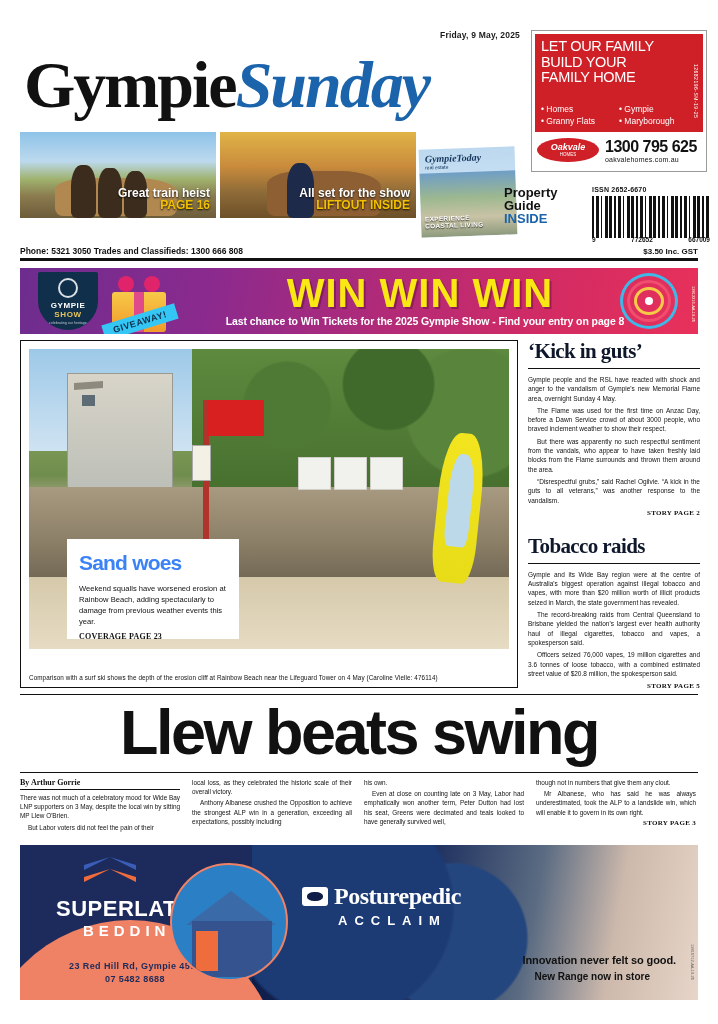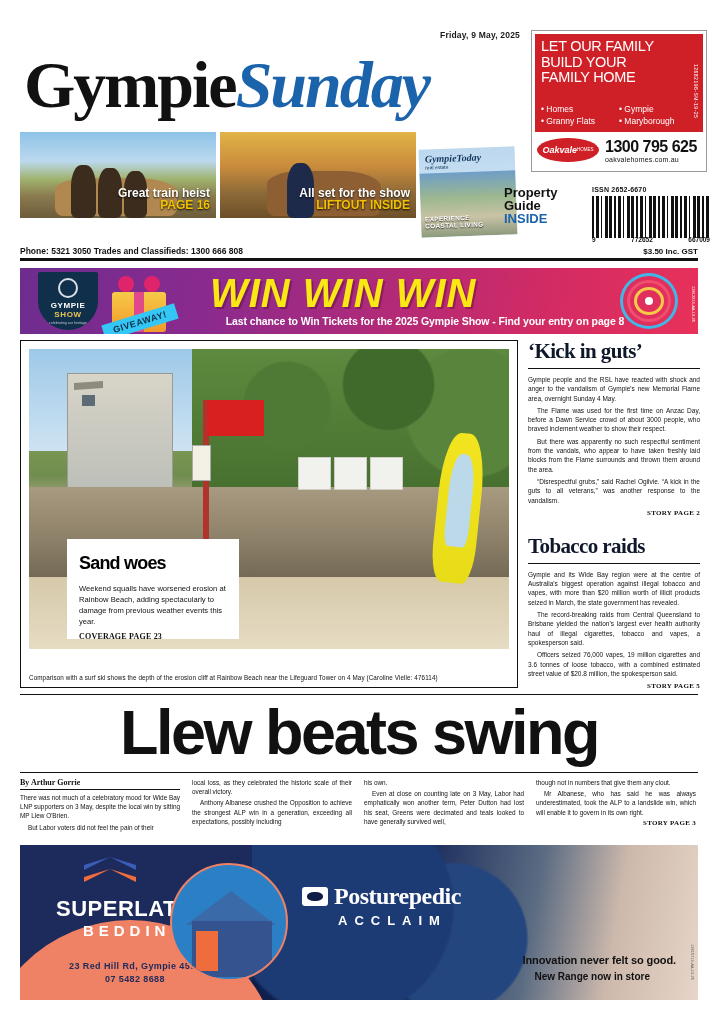--- a/index.html
+++ b/index.html
@@ -138,21 +138,21 @@
   .ad-oak-code {
     position:absolute; right:4px; top:30px; font-size:5px; color:#fff;
     writing-mode: vertical-rl; letter-spacing:.5px;
   }
   .ad-oak-bottom {
     position:absolute; left:3px; right:3px; bottom:3px; height:36px;
     display:flex; align-items:center;
   }
   .oak-logo {
     width:62px; height:24px; background:#cf2027; border-radius:50%;
-    display:flex; flex-direction:row; align-items:center; justify-content:center;
+    display:flex; flex-direction:column; align-items:center; justify-content:center;
     color:#fff; margin-left:2px;
   }
   .oak-logo .o1 { font-size:9px; font-weight:800; font-style:italic; line-height:9px;}
   .oak-logo .o2 { font-size:4.5px; line-height:6px; }
   .oak-phone { margin-left:6px; }
   .oak-phone .p1 { font-size:16px; font-weight:800; color:#111; letter-spacing:-.5px; }
   .oak-phone .p2 { font-size:7px; color:#111; letter-spacing:.2px; }
 
   
   .phone-bar {
@@ -199,22 +199,22 @@
   .gift .bl { left:12px; top:2px; }
   .gift .br { left:38px; top:2px; }
   .gift-tag {
     position:absolute; left:-4px; top:40px; width:76px; height:16px;
     background:#34c6f4; transform:rotate(-17deg);
     display:flex; align-items:center; justify-content:center;
     color:#0f2f4a; font-size:9px; font-weight:800; letter-spacing:.6px;
   }
   .win-big {
     position:absolute; left:190px; top:5px; width:420px;
-    text-align:left; color:#f9e814; font-size:40px; font-weight:800;
-    font-style:italic; letter-spacing:1px; line-height:40px;
+    text-align:center; color:#f9e814; font-size:40px; font-weight:800;
+    letter-spacing:1px; line-height:40px;
     text-shadow: 2px 2px 0 rgba(90,10,60,.45);
   }
   .win-sub {
     position:absolute; left:170px; top:47px; width:470px; text-align:center;
     color:#fff; font-size:10.5px; font-weight:800; letter-spacing:-.1px;
   }
   .ferris {
     position:absolute; right:18px; top:3px; width:62px; height:60px;
   }
   .ferris .ring {
@@ -285,22 +285,22 @@
     background:#bcd9ea; border-radius:40% 40% 20% 20%;
   }
   .ph-chairs { position:absolute; left:56%; top:36%; width:22%; height:11%;
                display:flex; gap:3px; }
   .ph-chairs i { flex:1; background:#f1f1ee; border:1px solid #cfcfc8; display:block; }
   .sand-box {
     position:absolute; left:38px; top:190px; width:172px; height:100px;
     background:#fff; padding:10px 12px;
   }
   .sand-box h2 {
-    font-size: 18px; font-weight: 700; letter-spacing:-.8px; line-height:28px;
-    color:#000000; font-family:"Liberation Sans", sans-serif;
+    font-size: 21px; font-weight: 700; letter-spacing:-.8px; line-height:28px;
+    color:#3b82f6; font-family:"Liberation Sans", sans-serif;
   }
   .sand-box p {
     margin-top:6px; font-size:7.6px; line-height:11px; color:#111; font-weight:500;
   }
   .sand-box .cov {
     margin-top:5px; text-align:left; font-size:8px; font-weight:800;
     font-family:"Liberation Serif", serif; letter-spacing:.2px; color:#111;
   }
   .photo-caption {
     position:absolute; left:8px; right:8px; bottom:6px;

